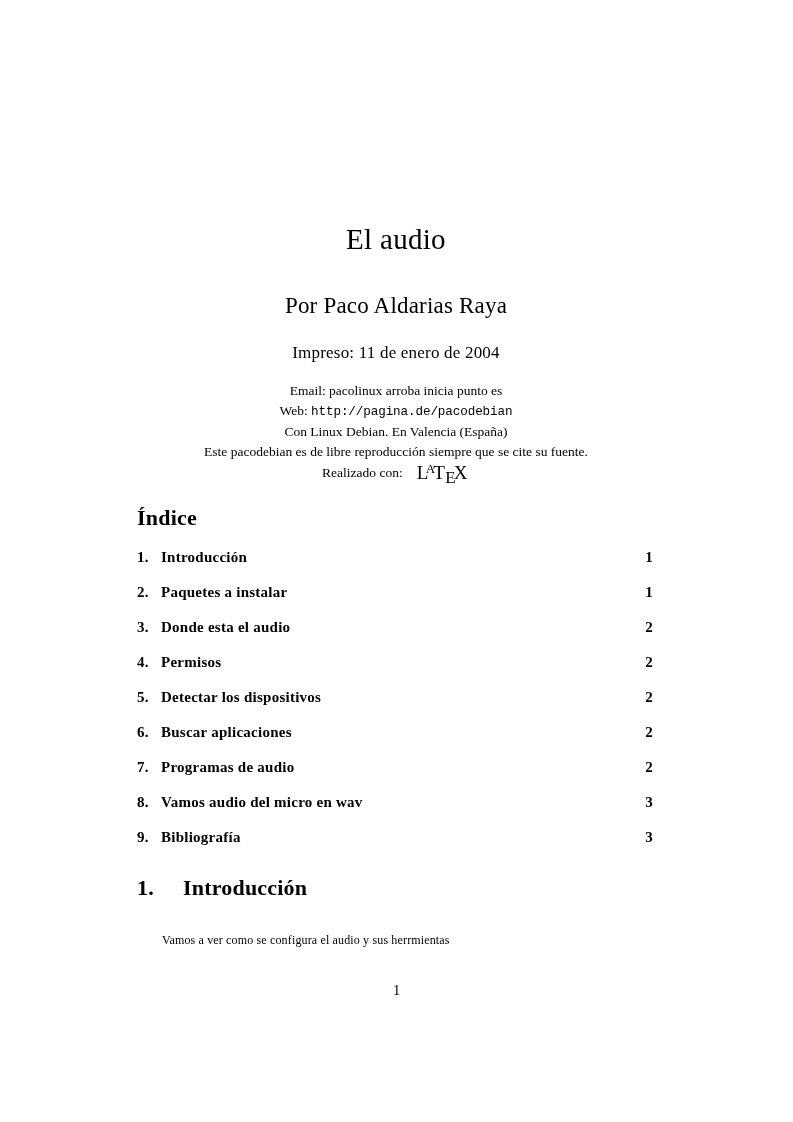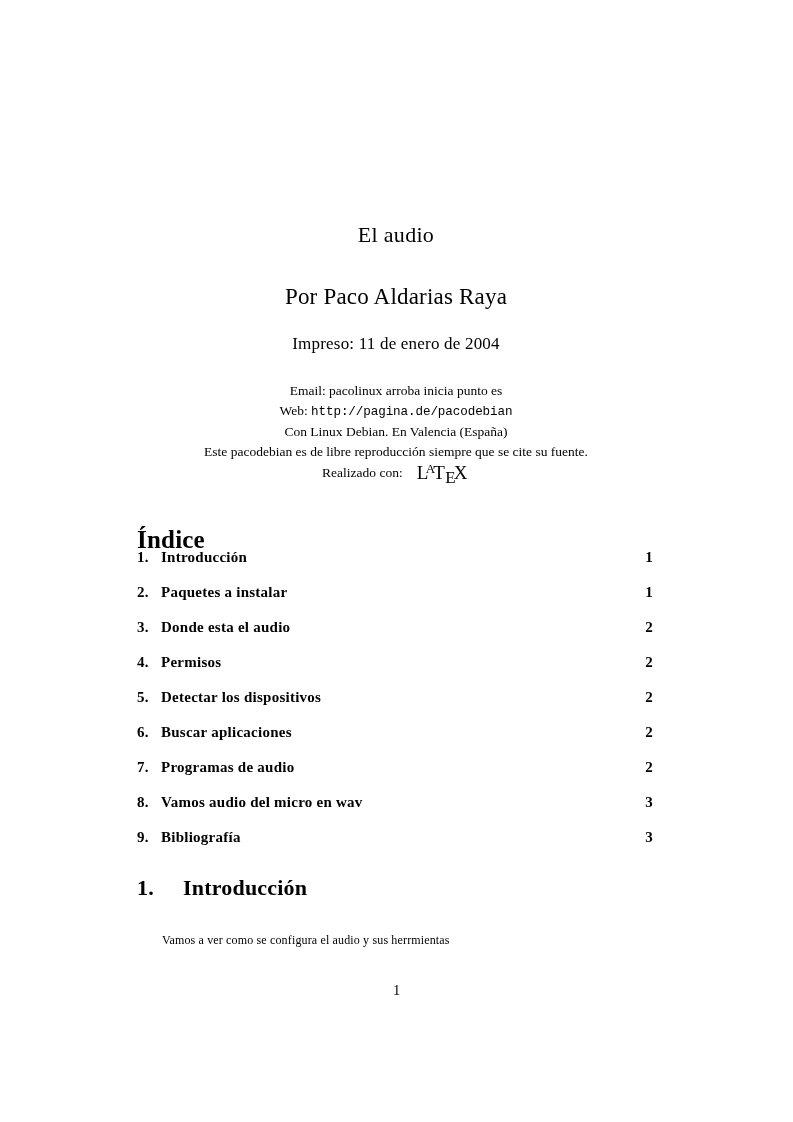--- a/index.html
+++ b/index.html
@@ -25,21 +25,21 @@
 
   
   .title-block {
     position: absolute;
     left: 137px;
     top: 222px;
     width: 518px;
     text-align: center;
   }
   .doc-title {
-    font-size: 22px;
+    font-size: 29px;
     font-weight: normal;
     letter-spacing: 0.3px;
     line-height: 1.2;
     margin: 0;
   }
   .doc-author {
     font-size: 23px;
     margin: 3px;
     padding-top: 33px;
     letter-spacing: 0.2px;
@@ -102,22 +102,22 @@
   }
   .latex-logo .lt-t {
     position: relative;
     left: -3px;
   }
 
   
   .toc-heading {
     position: absolute;
     left: 137px;
-    top: 526px;
-    font-size: 25px;
+    top: 505px;
+    font-size: 22px;
     font-weight: bold;
     letter-spacing: 0.2px;
   }
   .toc {
     position: absolute;
     left: 137px;
     top: 549px;
     width: 516px;
   }
   .toc-item {

